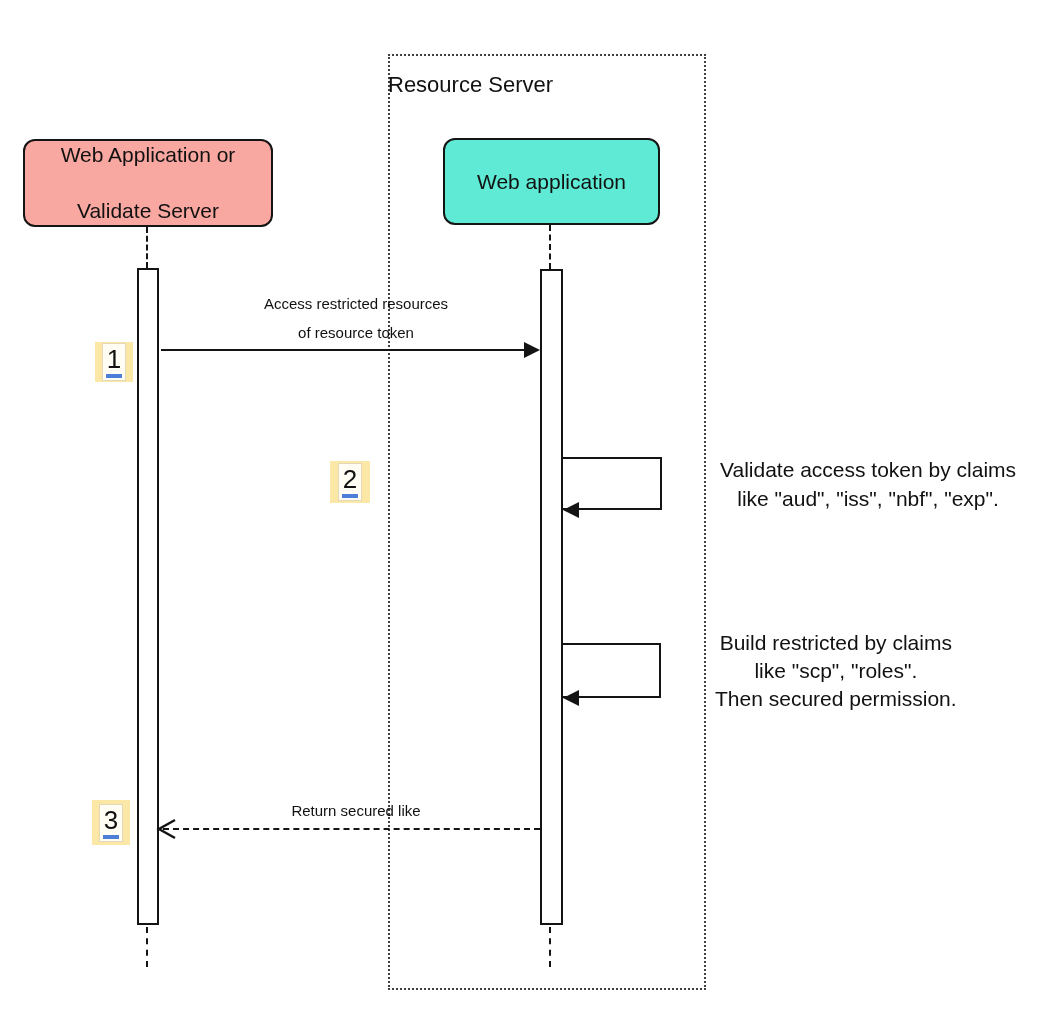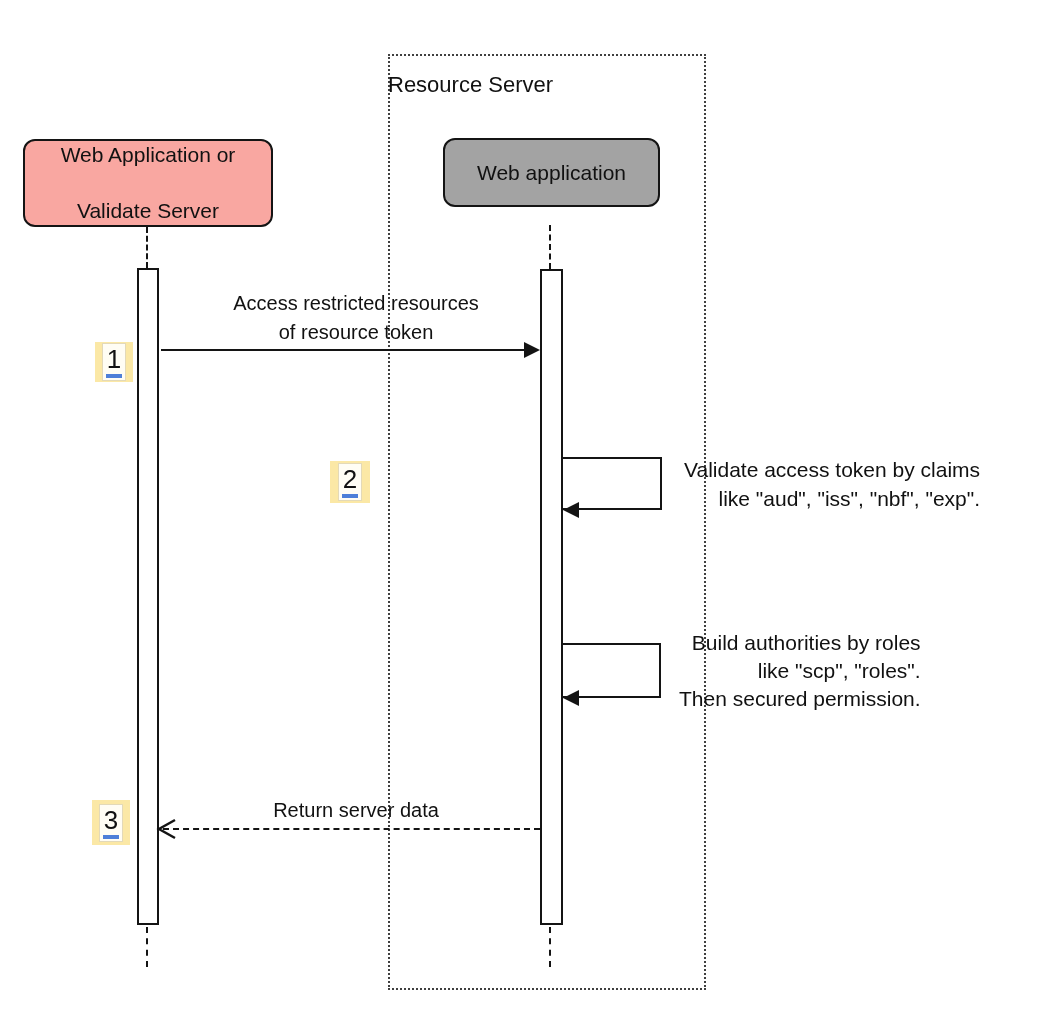--- a/index.html
+++ b/index.html
@@ -39,21 +39,21 @@
     border-radius: 12px;
     display: flex;
     flex-direction: column;
     align-items: center;
     justify-content: center;
     text-align: center;
     font-size: 21px;
     line-height: 28px;
   }
   .actor-left  { left: 23px;  top: 139px; width: 250px; height: 88px; background: #F9A7A1; justify-content: space-between; }
-  .actor-right { left: 443px; top: 138px; width: 217px; height: 69px; background: #a3a3a3; }
+  .actor-right { left: 443px; top: 138px; width: 217px; height: 87px; background: #5eead4; }
 
   
   .lifeline {
     width: 0;
     border-left: 2px dashed #141414;
   }
   .ll-left-top  { left: 146px; top: 227px; height: 41px; }
   .ll-right-top { left: 549px; top: 225px; height: 44px; }
   .ll-left-bot  { left: 146px; top: 927px; height: 40px; }
   .ll-right-bot { left: 549px; top: 927px; height: 40px; }
@@ -73,21 +73,21 @@
     border-top: 2px solid #141414;
   }
   .arrow-right-filled {
     left: 524px; top: 342px;
     width: 0; height: 0;
     border-top: 8px solid transparent;
     border-bottom: 8px solid transparent;
     border-left: 16px solid #141414;
   }
   .msg-label {
-    font-size: 20px;
+    font-size: 15px;
     line-height: 29px;
     text-align: center;
   }
   .msg1-label { left: 196px; top: 289px; width: 320px; }
 
   
   .self-loop {
     box-sizing: border-box;
     border: 2px solid #141414;
     border-left: none;
@@ -100,22 +100,23 @@
     border-top: 8px solid transparent;
     border-bottom: 8px solid transparent;
     border-right: 16px solid #141414;
   }
   .arrow-loop-a { left: 563px; top: 502px; }
   .arrow-loop-b { left: 563px; top: 690px; }
 
   .self-text {
     font-size: 21px;
     line-height: 29px;
-    text-align: right;
+    text-align: center;
     white-space: nowrap;
+    margin-left: 36px;
   }
   .self-text-a { left: 684px; top: 455px; }
   .self-text-b { left: 679px; top: 629px; line-height: 28px; }
   .self-text span, .msg-label span { display: block; }
 
   
   .msg-line-dashed {
     left: 163px; top: 828px; width: 377px; height: 0;
     border-top: 2px dashed #141414;
   }
@@ -200,31 +201,31 @@
   <div class="abs badge badge-2">
     <div class="badge-inner">
       <span class="badge-num">2</span>
       <div class="badge-underline"></div>
     </div>
   </div>
 
   <div class="abs self-loop loop-b"></div>
   <div class="abs arrow-left-filled arrow-loop-b"></div>
   <div class="abs self-text self-text-b">
-    <span>Build authorities by roles</span>
+    <span>Build restricted by claims</span>
     <span>like "scp", "roles".</span>
     <span>Then secured permission.</span>
   </div>
 
   <div class="abs msg-line-dashed"></div>
   <svg class="abs open-arrow" width="22" height="24">
     <path d="M20 3 L4 12 L20 21" fill="none" stroke="#141414" stroke-width="2.5"></path>
   </svg>
   <div class="abs msg-label return-label">
-    <span>Return server data</span>
+    <span>Return secured like</span>
   </div>
 
   <div class="abs badge badge-3">
     <div class="badge-inner">
       <span class="badge-num">3</span>
       <div class="badge-underline"></div>
     </div>
   </div>
 
 </div>

